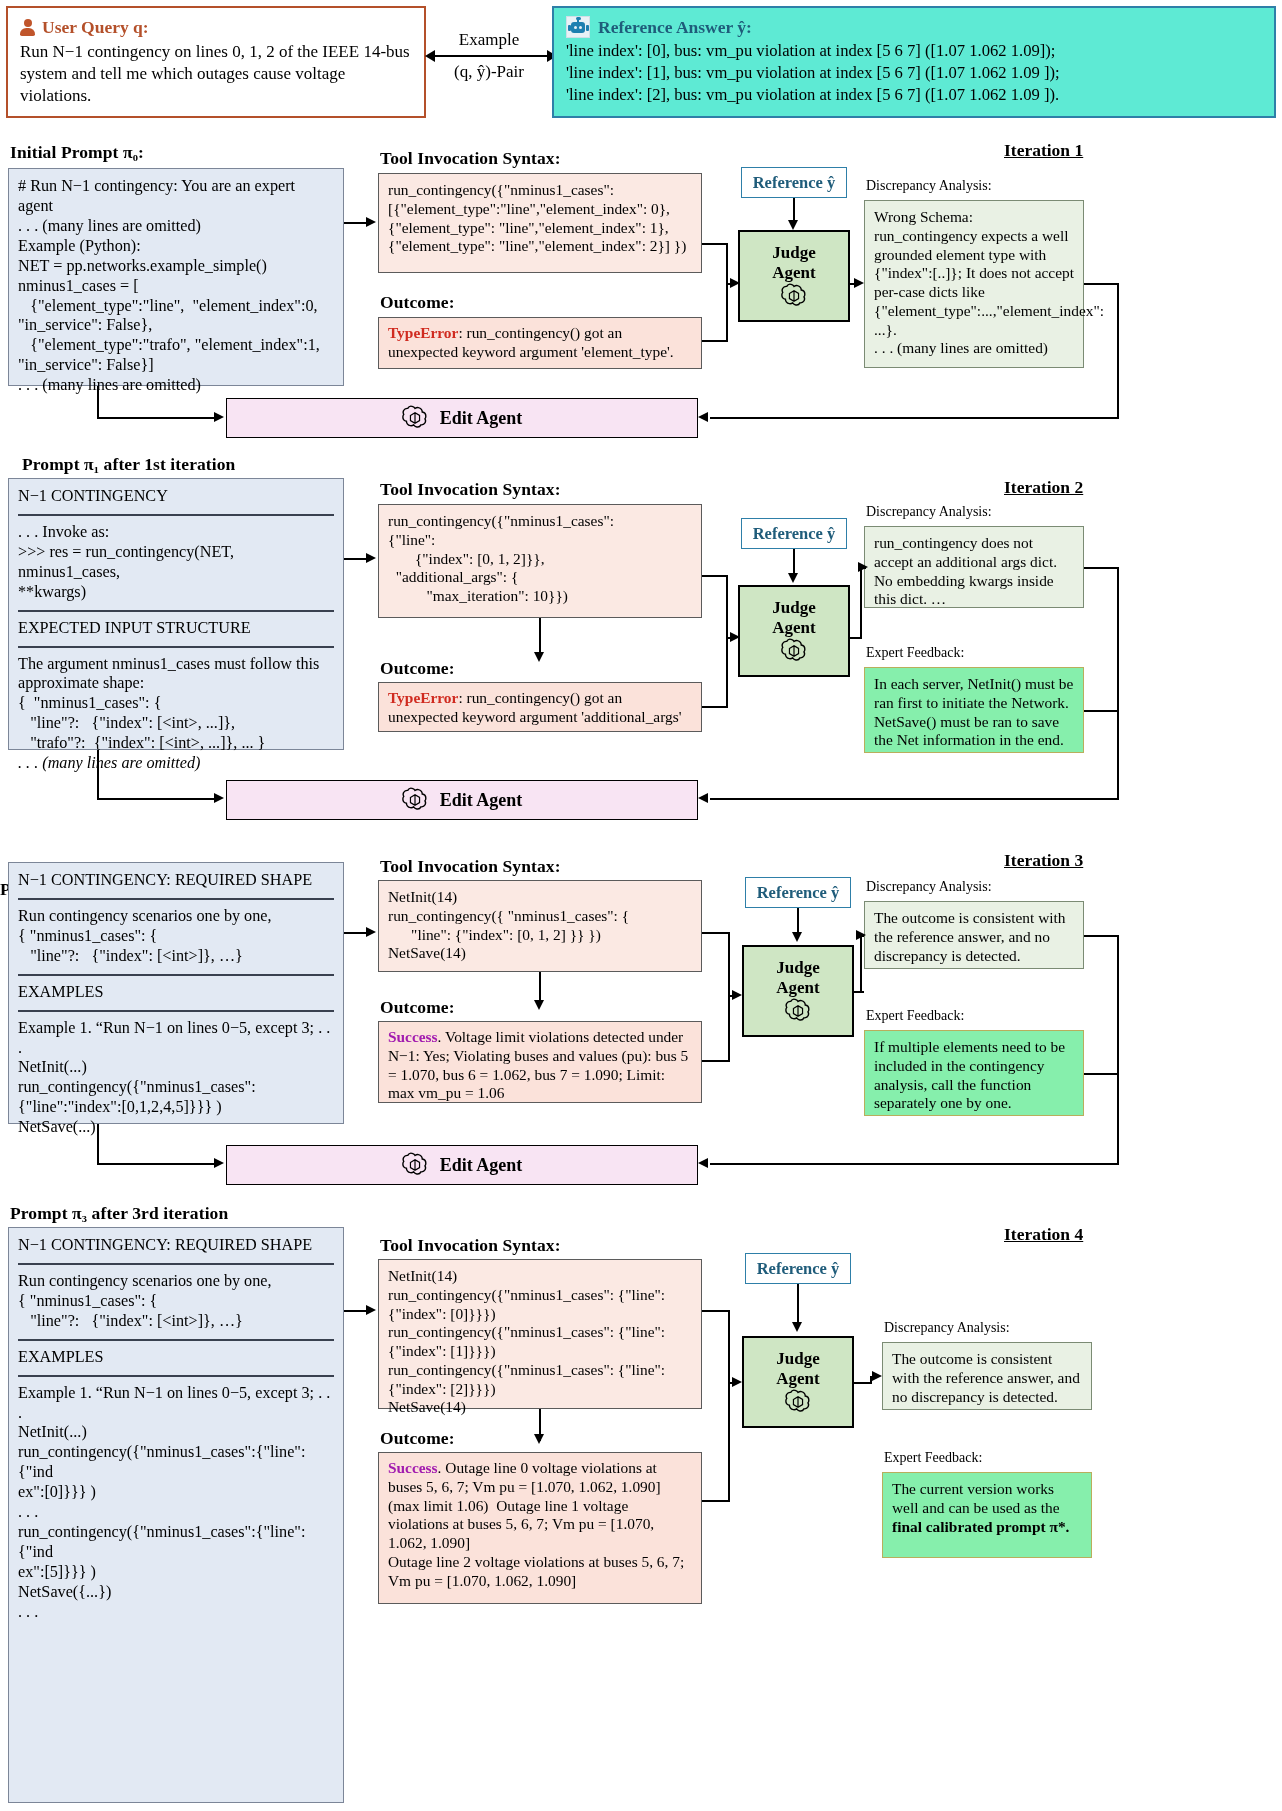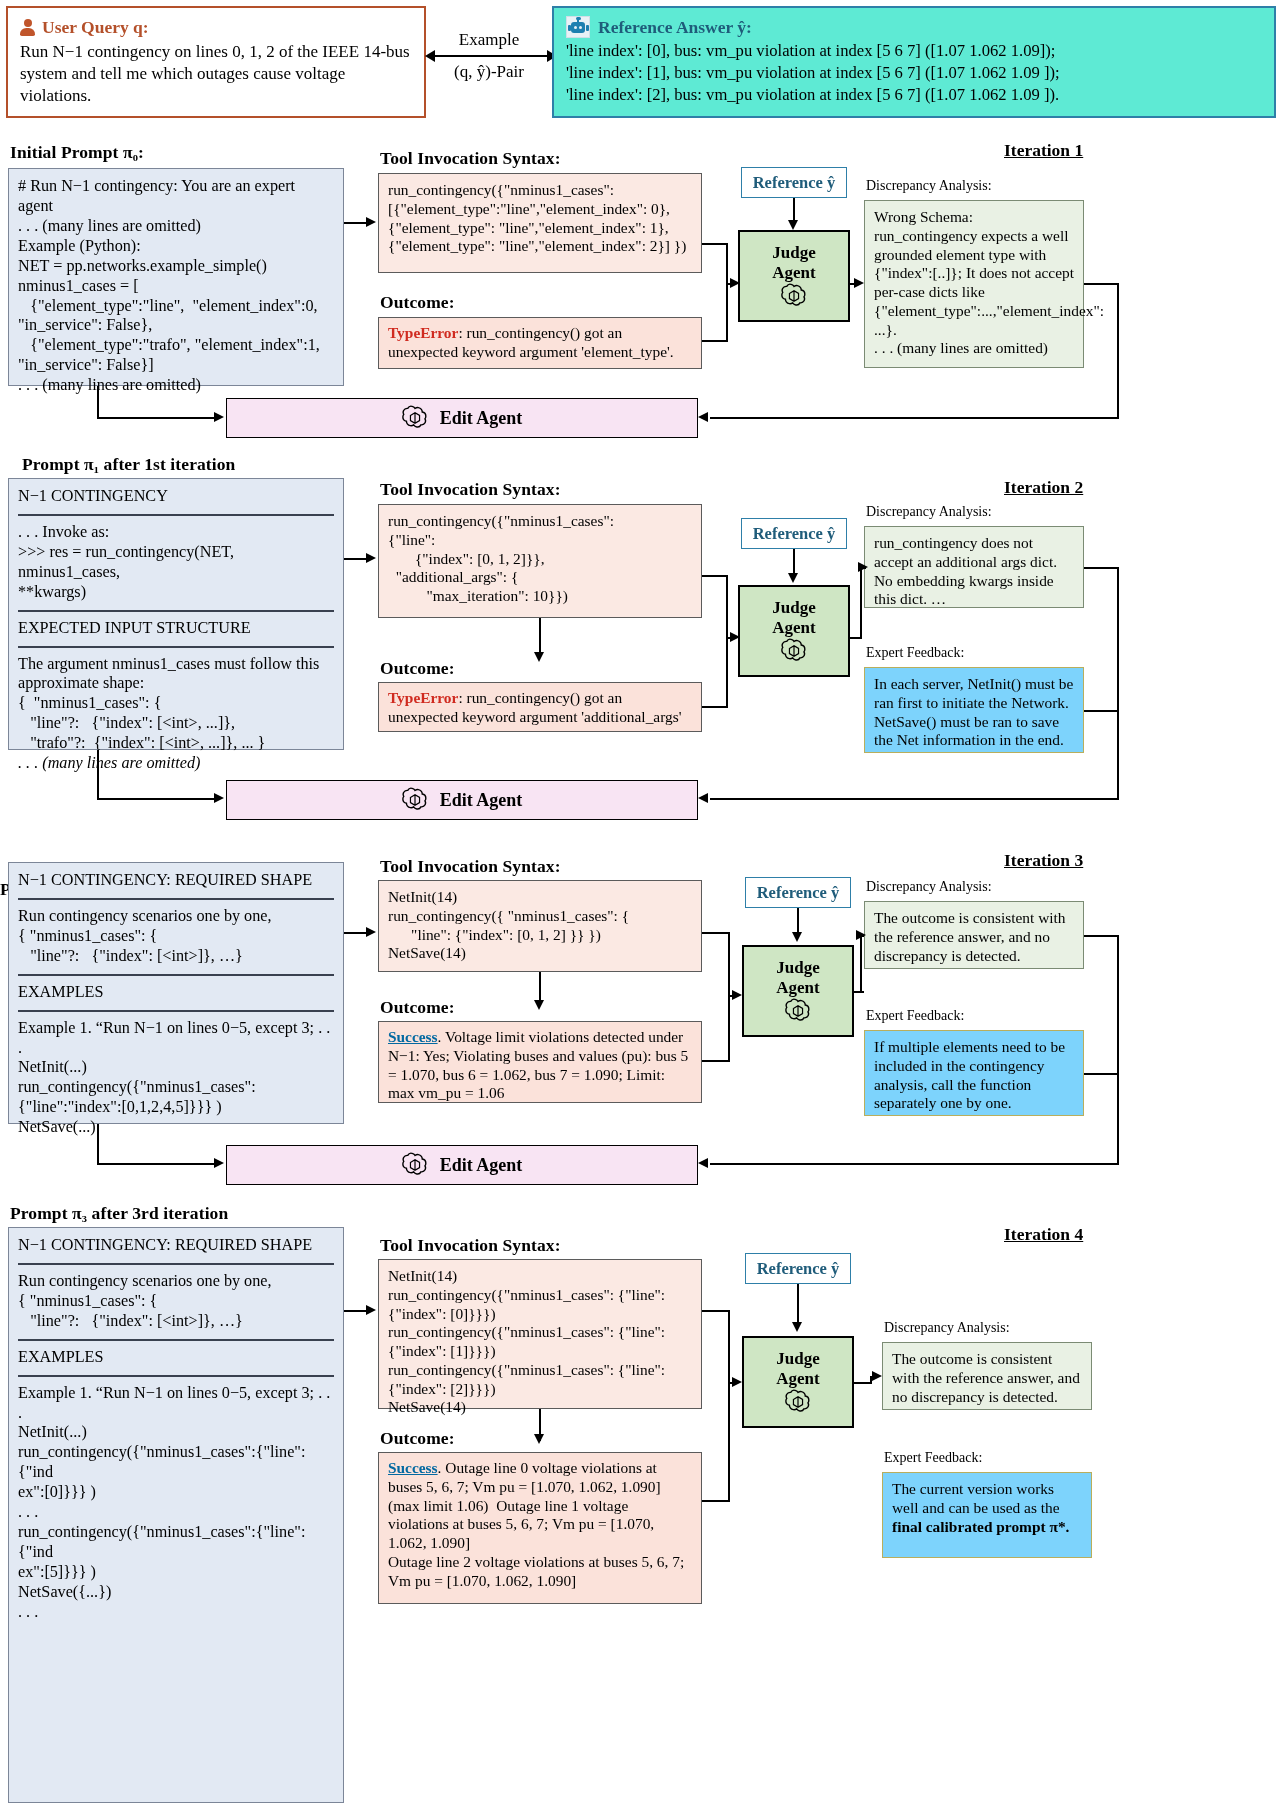--- a/index.html
+++ b/index.html
@@ -13,21 +13,21 @@
 
   
   .box{position:absolute;box-sizing:border-box;border:1.5px solid #555;}
   .b-query{background:#fff;border:2px solid #b4502a;}
   .b-ref{background:#5eead4;border:2px solid #2e7fa8;}
   .b-prompt{background:#e2e9f3;border:1.5px solid #7c8698;}
   .b-tool{background:#fbe9e3;border:1.6px solid #5b5b5b;}
   .b-out{background:#fbe2da;border:1.6px solid #5b5b5b;}
   .b-judge{background:#cfe6c4;border:2px solid #000;}
   .b-disc{background:#e9f1e4;border:1.4px solid #7b8b74;}
-  .b-feed{background:#7dd3fc;border:1.4px solid #b9ae5c;}
+  .b-feed{background:#86efac;border:1.4px solid #b9ae5c;}
   .b-edit{background:#f8e4f3;border:1.8px solid #000;}
   .b-reftag{background:#fff;border:1.8px solid #2e7fa8;}
 
   .hdr{font-weight:bold;font-size:17.5px;letter-spacing:.1px;}
   .hdr-small{font-weight:normal;font-size:14px;}
 
   .txt{font-size:16.2px;line-height:1.23;white-space:pre-wrap;}
   .txt-sm{font-size:15.4px;line-height:1.22;white-space:pre-wrap;}
   .ital{font-style:italic;}
 
@@ -66,21 +66,21 @@
   .oai{display:inline-block;width:26px;height:26px;}
   .oai svg{width:100%;height:100%;}
 
   .edit-agent{display:flex;align-items:center;justify-content:center;gap:12px;font-weight:bold;font-size:18px;}
 
   .judge-inner{display:flex;flex-direction:column;align-items:center;justify-content:center;height:100%;font-weight:bold;font-size:17px;line-height:1.15;}
 
   .reftag-inner{display:flex;align-items:center;justify-content:center;height:100%;color:#1f5c7a;font-weight:bold;font-size:16.5px;}
 
   .err{color:#d02b20;font-weight:bold;}
-  .ok{color:#0369a1;font-weight:bold;text-decoration:underline;}
+  .ok{color:#a21caf;font-weight:bold;}
 
   
   .ln{position:absolute;background:#000;}
   .ln.h{height:2px;}
   .ln.v{width:2px;}
   .ah-r{position:absolute;width:0;height:0;border-top:5.5px solid transparent;border-bottom:5.5px solid transparent;border-left:10px solid #000;}
   .ah-d{position:absolute;width:0;height:0;border-left:5.5px solid transparent;border-right:5.5px solid transparent;border-top:10px solid #000;}
 
   .divline{height:2px;background:#39414f;margin:7px 0 7px 0;}
 </style>

